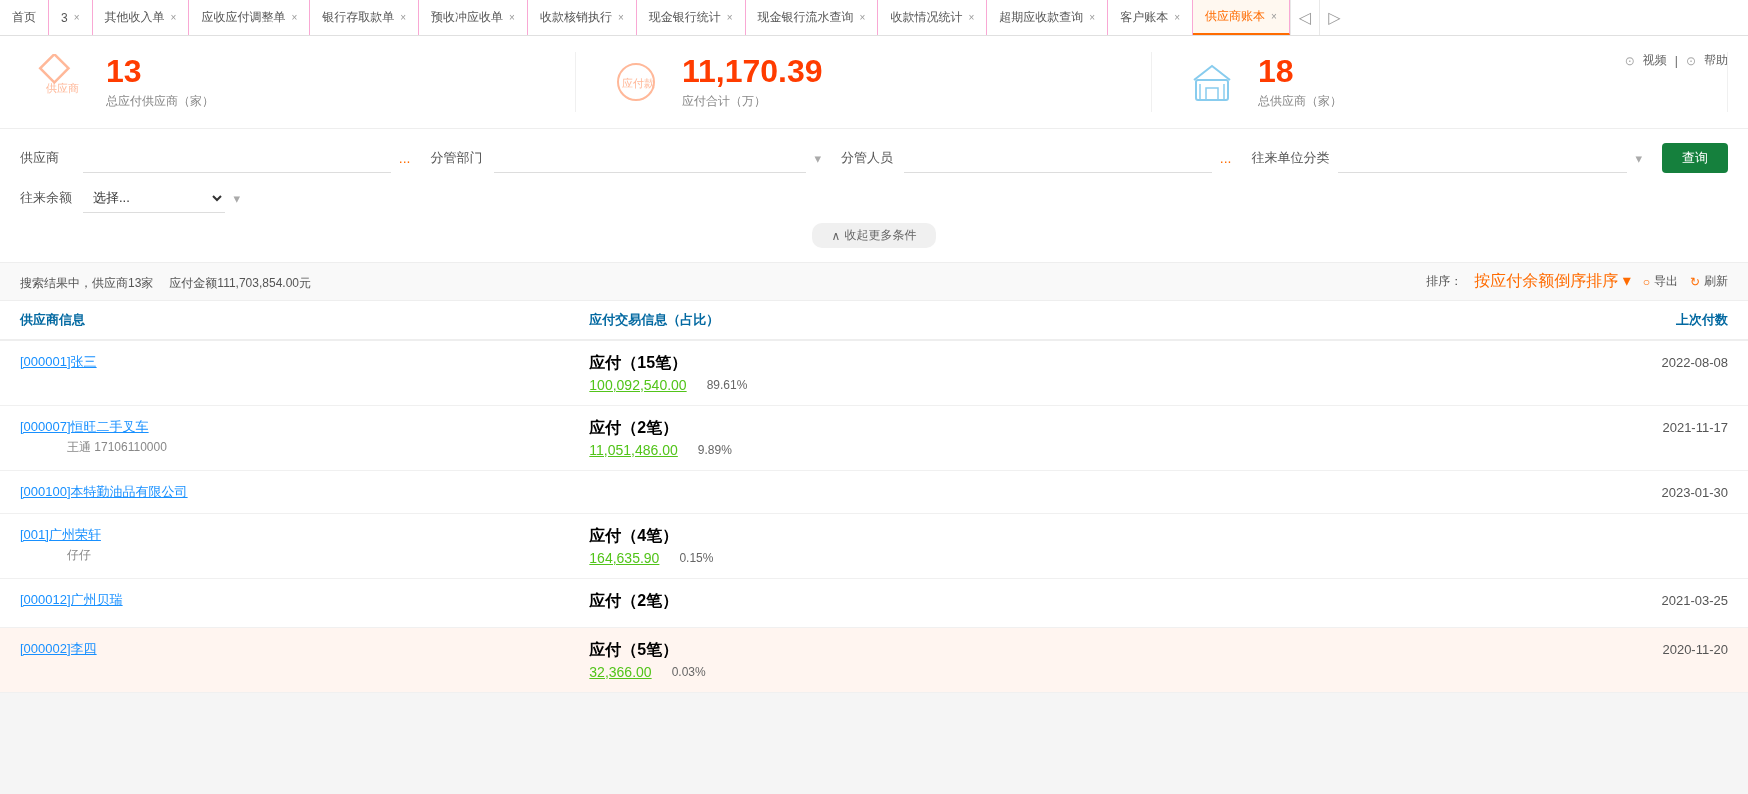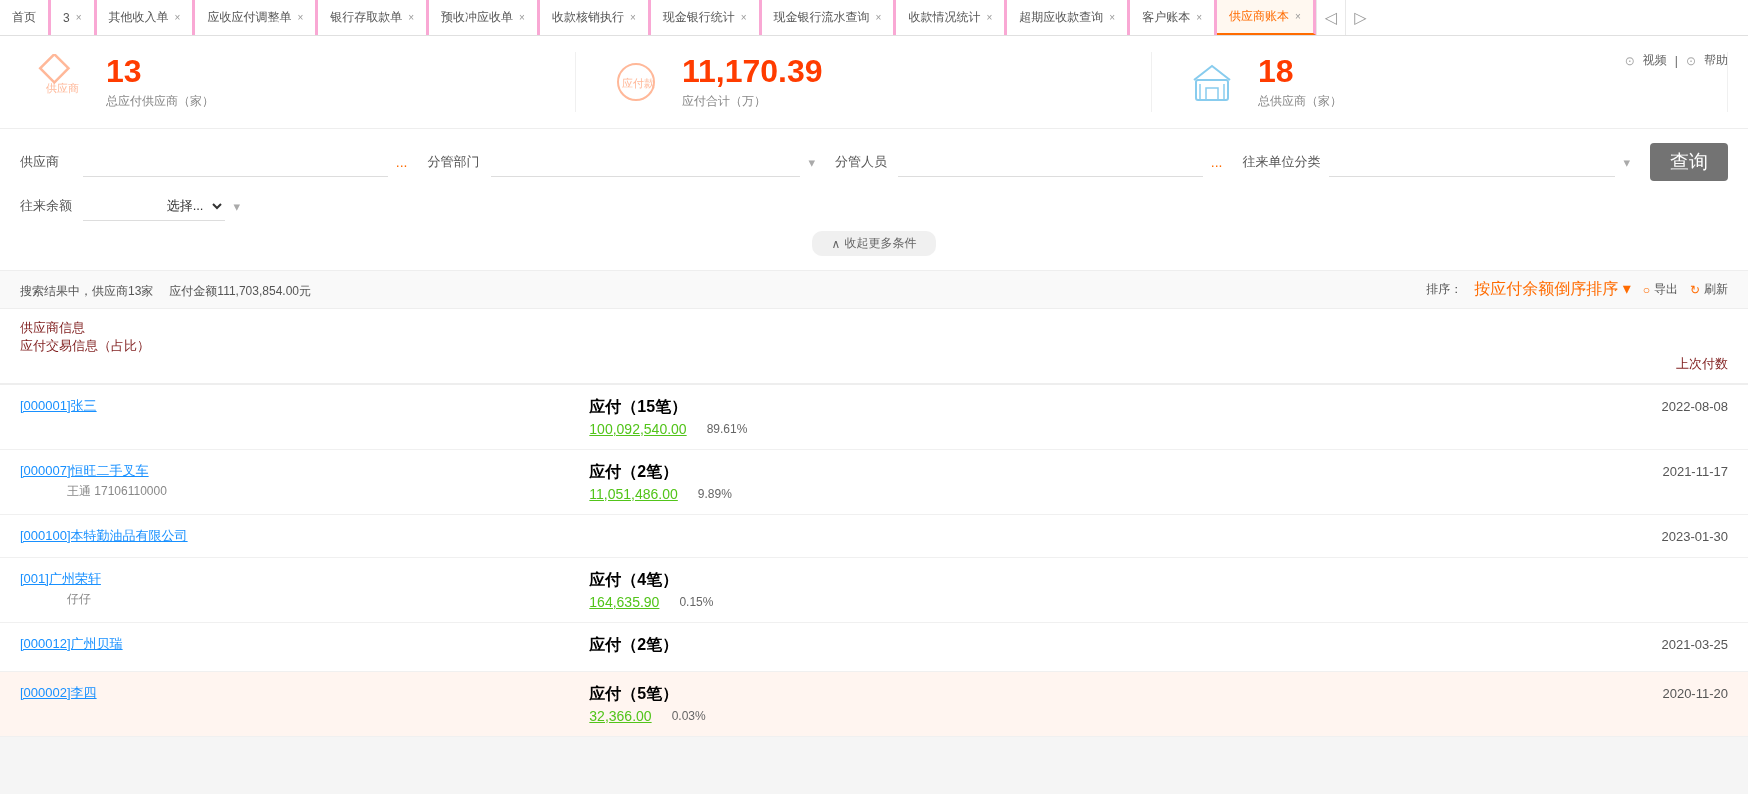--- a/index.html
+++ b/index.html
@@ -13,21 +13,21 @@
       border-bottom: 1px solid #e0e0e0;
       height: 36px;
       overflow: hidden;
     }
     .nav-tab {
       display: flex;
       align-items: center;
       padding: 0 12px;
       height: 100%;
       white-space: nowrap;
-      border-right: 3px solid #f9a8d4;
+      border-right: 1px solid #f9a8d4;
       cursor: pointer;
       font-size: 12px;
       color: #555;
       position: relative;
     }
     .nav-tab.active { color: #ff6b00; border-bottom: 2px solid #ff6b00; background: #fff8f0; }
     .nav-tab .close-x {
       margin-left: 6px;
       color: #999;
       font-size: 10px;
@@ -134,35 +134,34 @@
       flex: 1;
       height: 30px;
       border: none;
       border-bottom: 1px solid #ddd;
       outline: none;
       font-size: 13px;
       color: #333;
       background: transparent;
       padding: 0 6px;
       cursor: pointer;
-      text-align: right;
     }
     .filter-dots {
       color: #ff6b00;
       cursor: pointer;
       font-size: 14px;
     }
     .search-btn {
-      background: #737373;
+      background: #15803d;
       color: #fff;
       border: none;
       border-radius: 4px;
       padding: 6px 20px;
       cursor: pointer;
-      font-size: 19px;
+      font-size: 13px;
       white-space: nowrap;
     }
     .collapse-btn {
       display: flex;
       align-items: center;
       justify-content: center;
       color: #666;
       font-size: 12px;
       cursor: pointer;
       gap: 4px;
@@ -206,25 +205,24 @@
 
     
     .table-area {
       background: #fff;
       margin: 0;
     }
     .table-header {
       display: flex;
       padding: 10px 20px;
       border-bottom: 2px solid #eee;
-      font-weight: normal;
-      font-size: 13px;
-      color: #7f1d1d;
+      font-weight: bold;
+      font-size: 13px;
+      color: #0369a1;
       background: #fff;
-      flex-direction: column;
     }
     .col-supplier { flex: 3; }
     .col-transaction { flex: 4; }
     .col-last-pay { flex: 2; text-align: right; }
 
     .table-row {
       display: flex;
       padding: 12px 20px;
       border-bottom: 1px solid #f0f0f0;
       align-items: flex-start;

